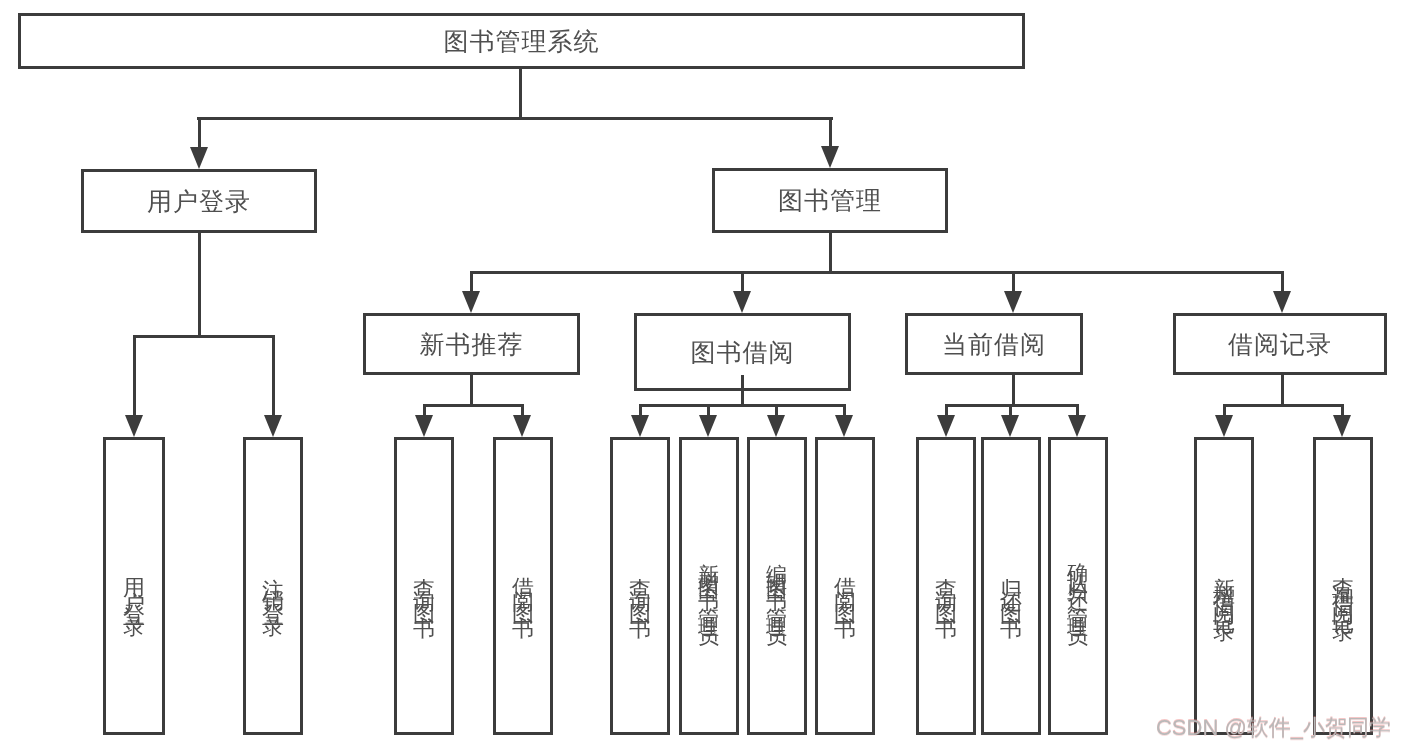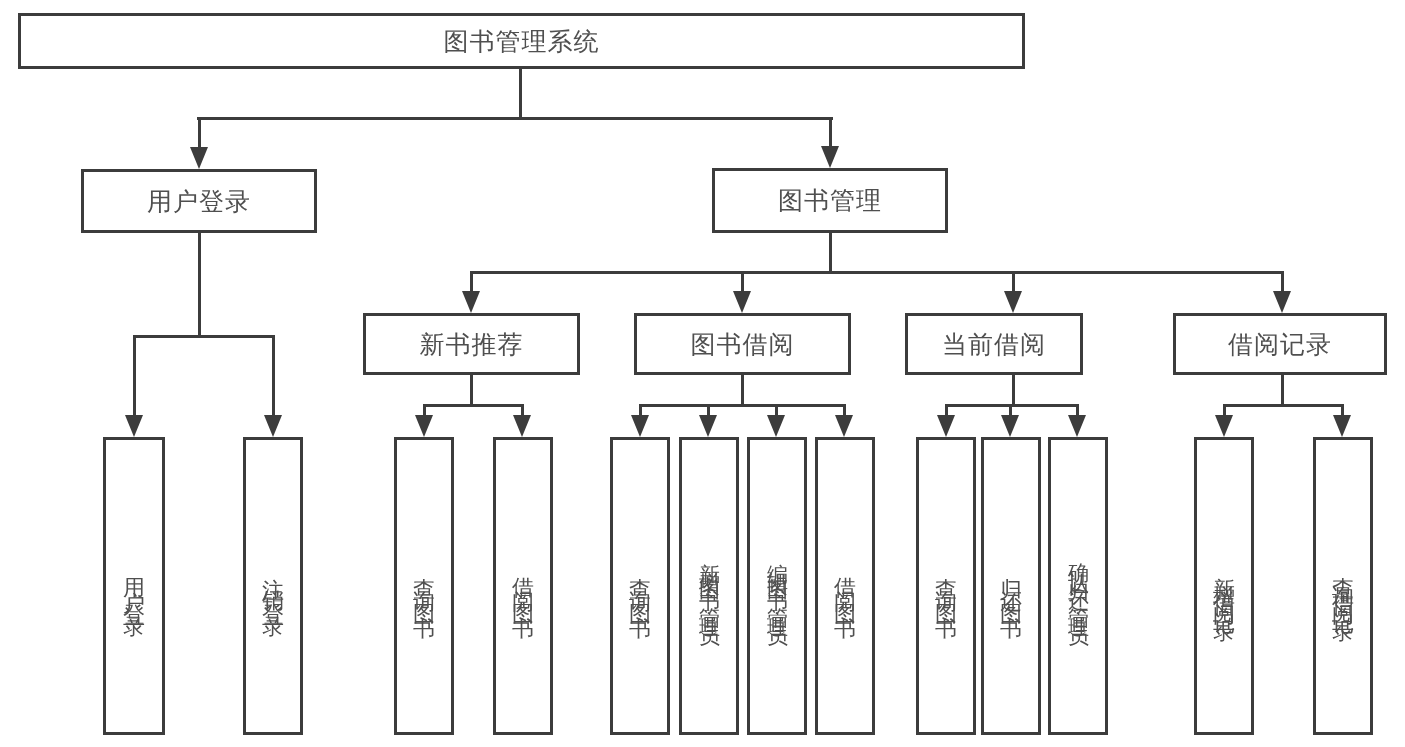--- a/index.html
+++ b/index.html
@@ -1,20 +1,20 @@
 <!DOCTYPE html>
 <html><head>
 <meta charset="utf-8">
 <style>
   html,body{margin:0;padding:0;background:#ffffff;}
   .canvas{
     position:relative;
     width:1405px;height:747px;
     background:#ffffff;
-    font-family:Liberation Serif, serif;
+    font-family:Liberation Sans, sans-serif;
     overflow:hidden;
   }
   
   .node{
     position:absolute;
     background:#ffffff;
     border:3px solid #3c3c3c;
     box-sizing:border-box;
     display:flex;align-items:center;justify-content:center;
     color:#4f4f4f;
@@ -63,21 +63,21 @@
   <div class="node h-node" style="left:81px;top:169px;width:236px;height:64px">
     <span>用户登录</span>
   </div>
   <div class="node h-node" style="left:712px;top:168px;width:236px;height:65px">
     <span>图书管理</span>
   </div>
 
   <div class="node h-node" style="left:363px;top:313px;width:217px;height:62px">
     <span>新书推荐</span>
   </div>
-  <div class="node h-node" style="left:634px;top:313px;width:217px;height:62px">
+  <div class="node h-node" style="left:634px;top:313px;width:217px;height:78px">
     <span>图书借阅</span>
   </div>
   <div class="node h-node" style="left:905px;top:313px;width:178px;height:62px">
     <span>当前借阅</span>
   </div>
   <div class="node h-node" style="left:1173px;top:313px;width:214px;height:62px">
     <span>借阅记录</span>
   </div>
 
   <div class="node v-node" style="left:103px;top:437px;width:62px;height:298px">
@@ -176,14 +176,15 @@
   <div class="ah" style="left:1001px;top:415px"></div>
   <div class="ah" style="left:1068px;top:415px"></div>
 
   <div class="vl" style="left:1281px;top:375px;height:31px"></div>
   <div class="hl" style="left:1223px;top:404px;width:121px"></div>
   <div class="vl" style="left:1223px;top:404px;height:14px"></div>
   <div class="vl" style="left:1341px;top:404px;height:14px"></div>
   <div class="ah" style="left:1215px;top:415px"></div>
   <div class="ah" style="left:1333px;top:415px"></div>
 
+  <div class="wm">CSDN @软件_小贺同学</div>
 
 </div>
 
 </body></html>

